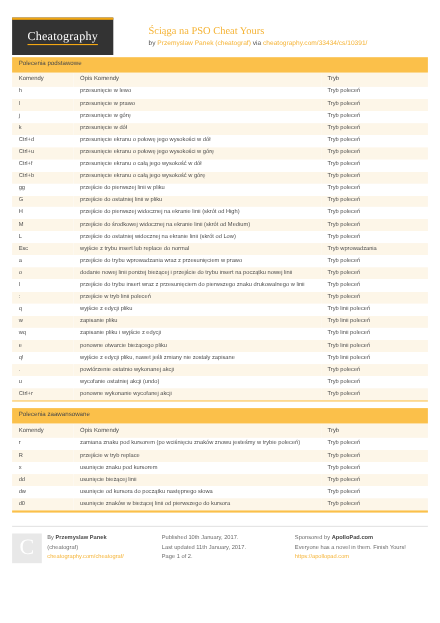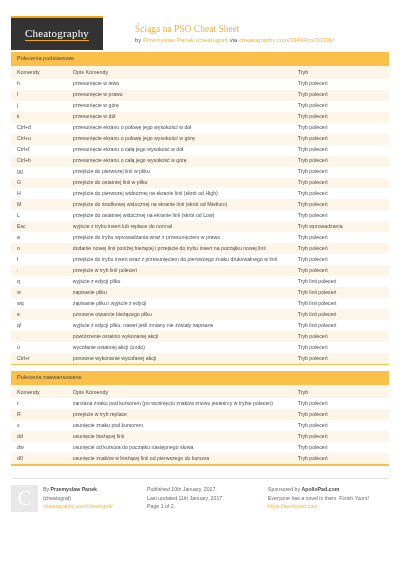--- a/index.html
+++ b/index.html
@@ -159,21 +159,21 @@
 </head>
 <body>
 
 <div class="page">
 
   <div class="header">
     <div class="logo-box">
       <span class="logo-text">Cheatography</span>
     </div>
     <div class="title-block">
-      <h1 class="sheet-title">Ściąga na PSO Cheat Sheet</h1>
+      <h1 class="sheet-title">Ściąga na PSO Cheat Yours</h1>
       <div class="byline">
         <span class="sep">by </span><a href="#">Przemyslaw Panek (cheatograf)</a><span class="sep"> via </span><a href="#">cheatography.com/33434/cs/10391/</a>
       </div>
     </div>
   </div>
 
   <div id="sections-host">
       <div class="section">
         <div class="section-bar">Polecenia podstawowe</div>
         <table class="cheat">

